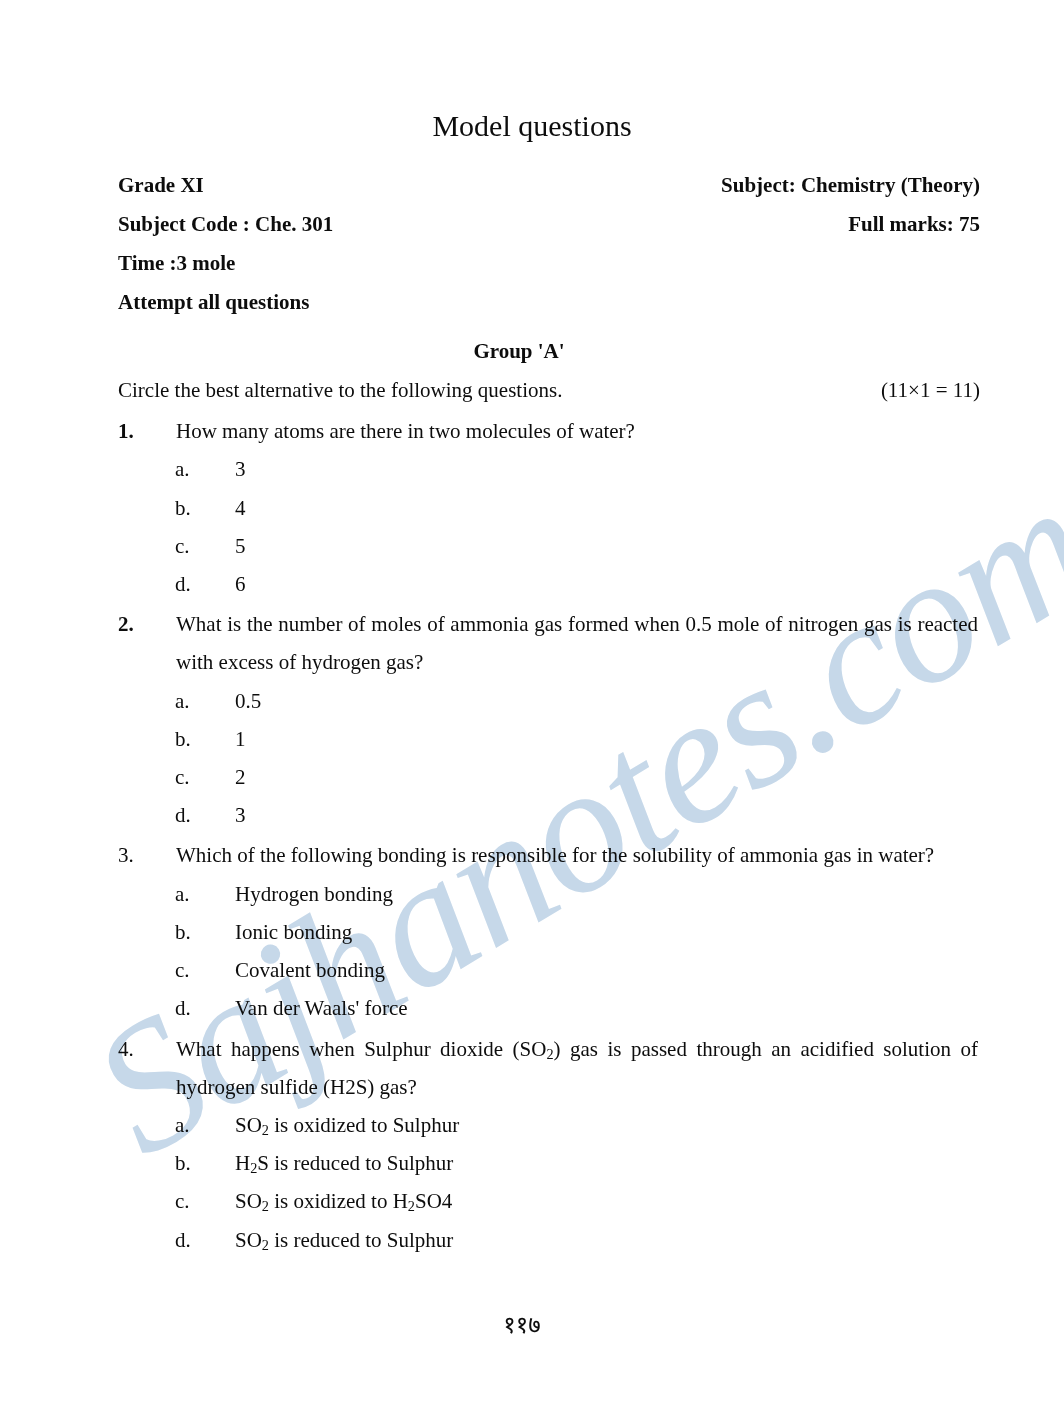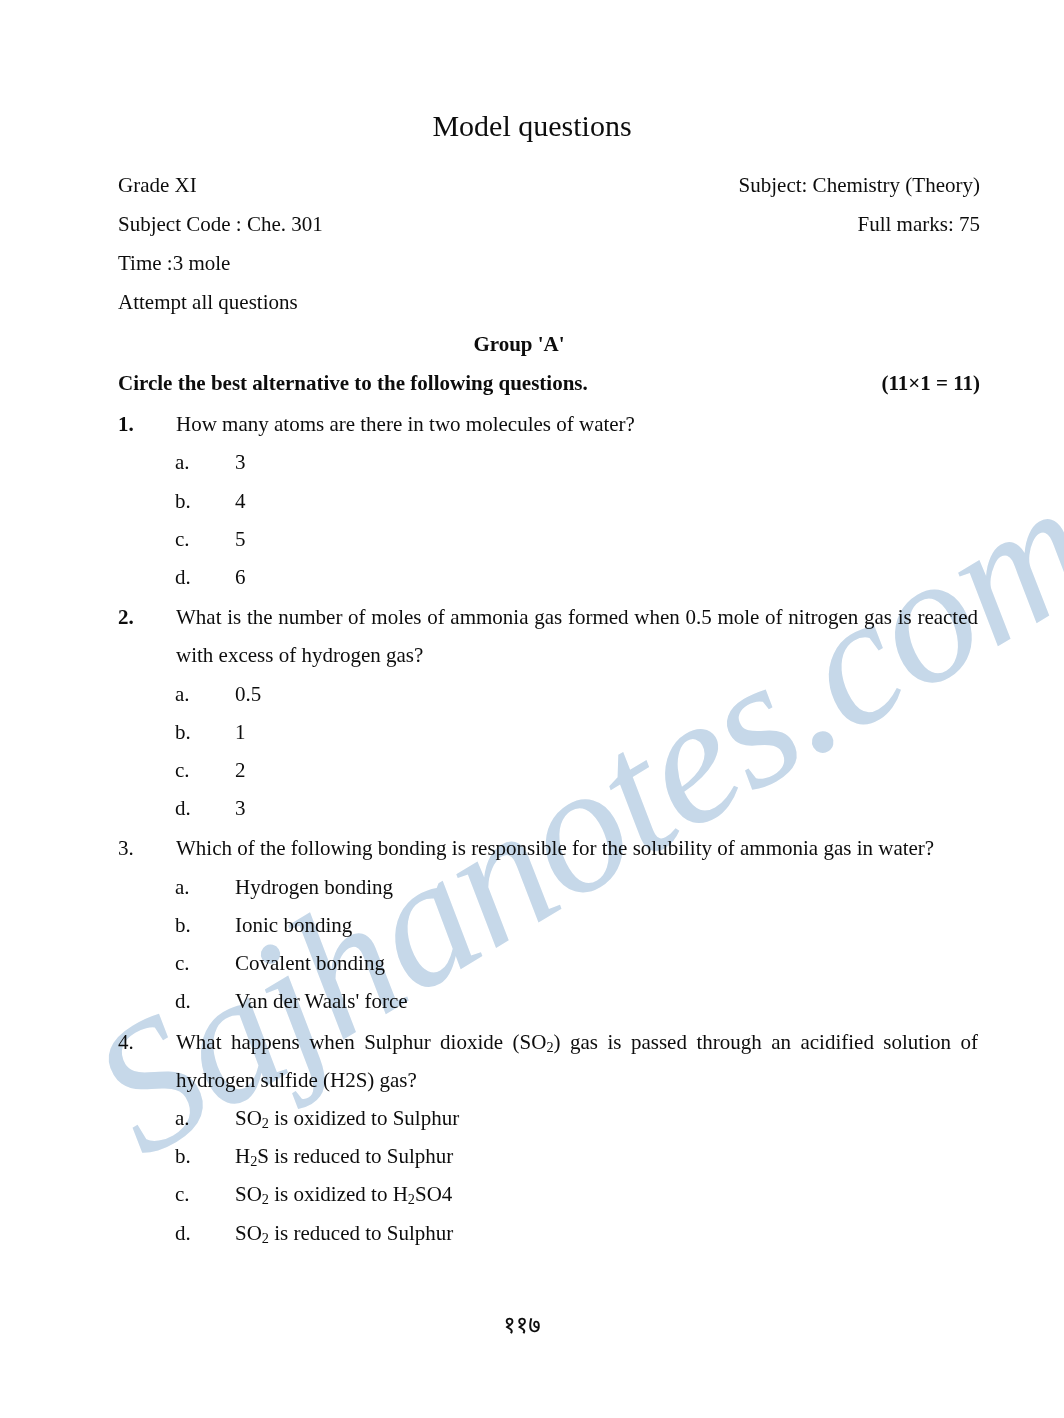--- a/index.html
+++ b/index.html
@@ -48,42 +48,42 @@
     line-height: 1.2;
     font-weight: 400;
     margin: 16px 0 22px 0;
     padding-right: 34px;
   }
 
   .meta-row {
     display: flex;
     justify-content: space-between;
     align-items: flex-end;
-    font-weight: 400;
+    font-weight: 700;
     font-size: 21px;
     line-height: 1.85;
     white-space: nowrap;
   }
   .meta-row .left  { text-align: left; }
   .meta-row .right { text-align: right; }
 
   .group-head {
     text-align: center;
     font-weight: 700;
     font-size: 21px;
     line-height: 1.85;
-    margin-top: 4px;
+    margin-top: 11px;
     padding-right: 60px;
   }
 
   .instruction-row {
     display: flex;
     justify-content: space-between;
     align-items: baseline;
-    font-weight: 700;
+    font-weight: 400;
     font-size: 21px;
     line-height: 1.85;
     margin-bottom: 2px;
   }
 
   
   .q-block { margin-top: 2px; }
 
   .q-line {
     display: flex;

